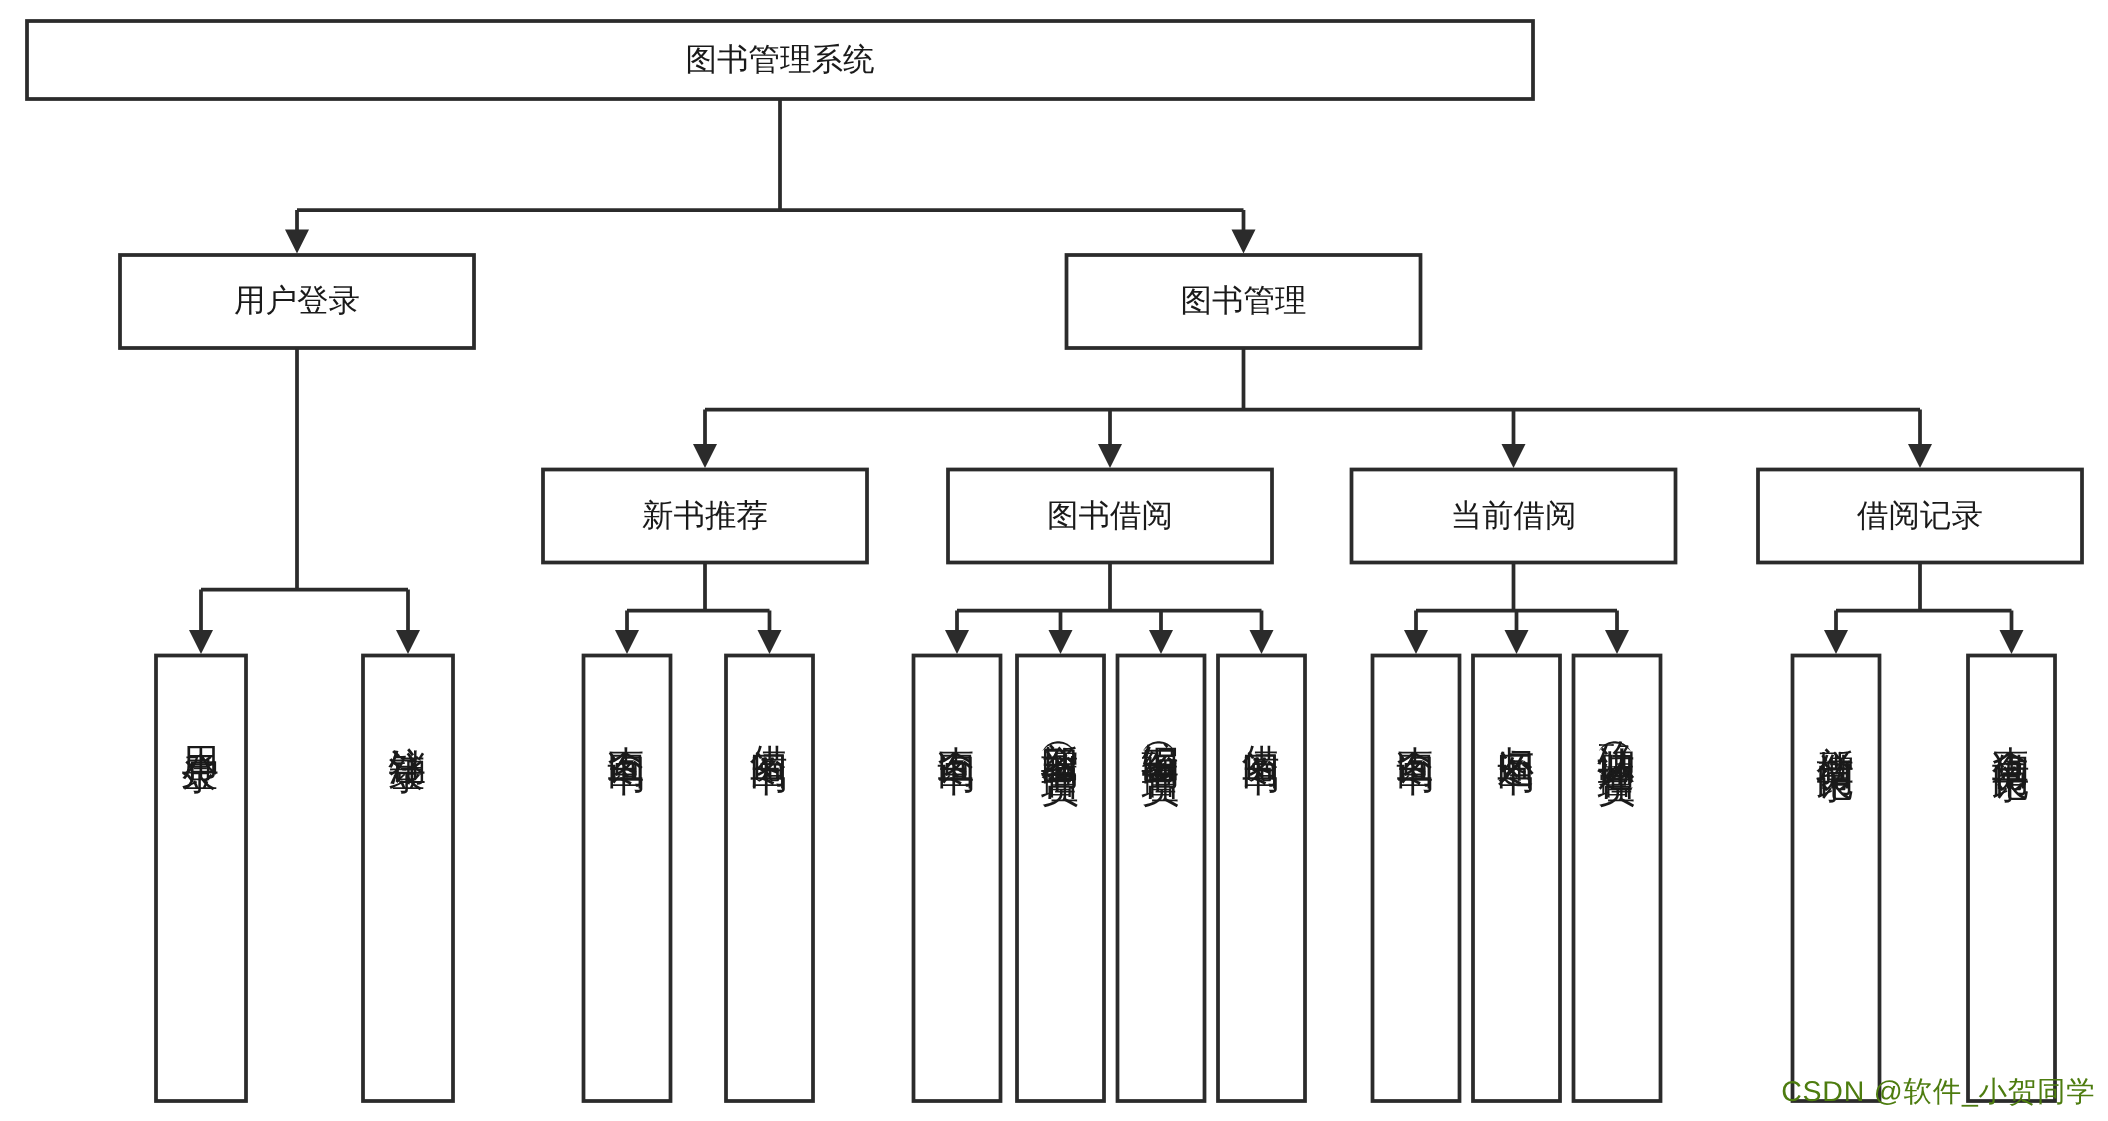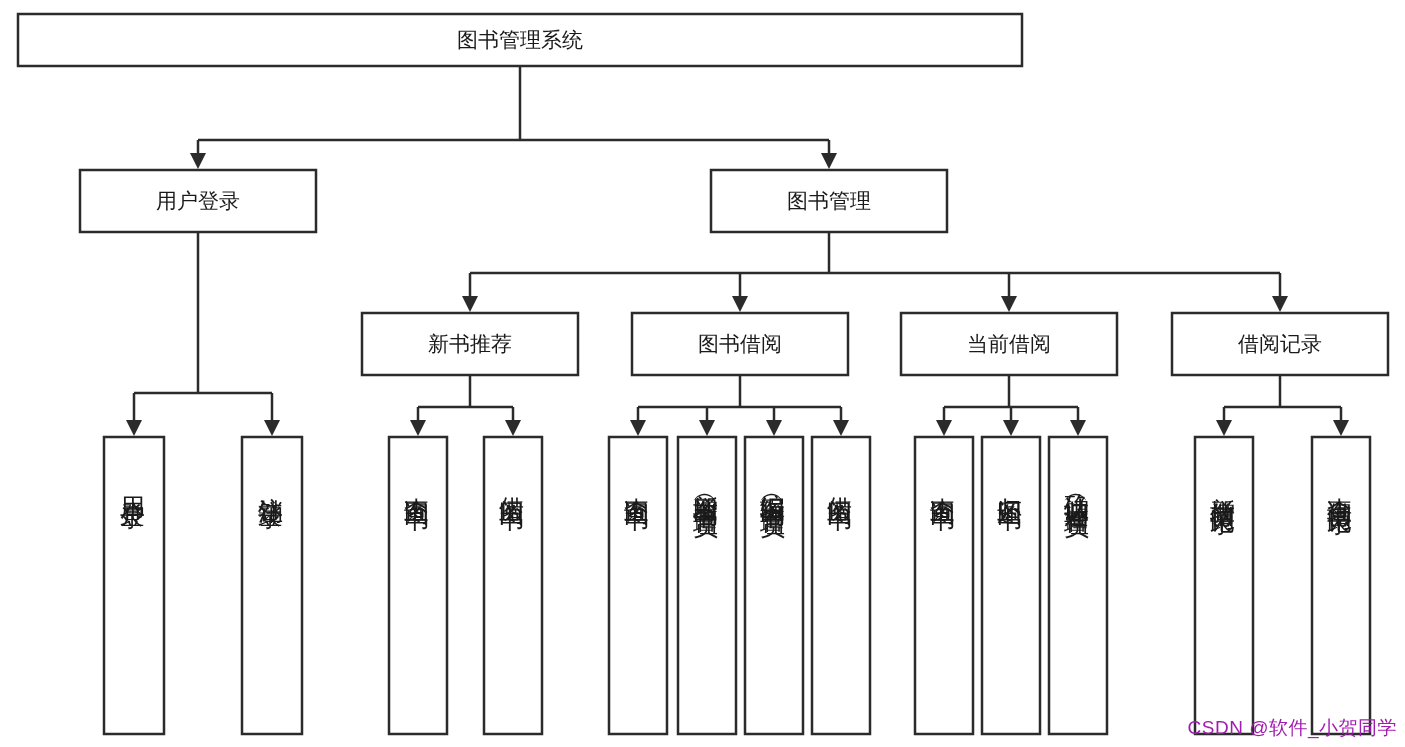--- a/index.html
+++ b/index.html
@@ -61,21 +61,21 @@
     white-space: nowrap;
     text-align: left;
     pointer-events: none;
   }
   .watermark {
     position: absolute;
     right: 8px;
     bottom: 6px;
     font-family: "Liberation Sans", "DejaVu Sans", sans-serif;
     font-size: 19px;
-    color: #a21caf;
+    color: #4d7c0f;
     white-space: nowrap;
     letter-spacing: 0.5px;
   }
 </style>
 </head>
 <body>
 
 <div id="diagram-root">
 
   <svg id="flow-svg" viewBox="0 0 1405 747">

